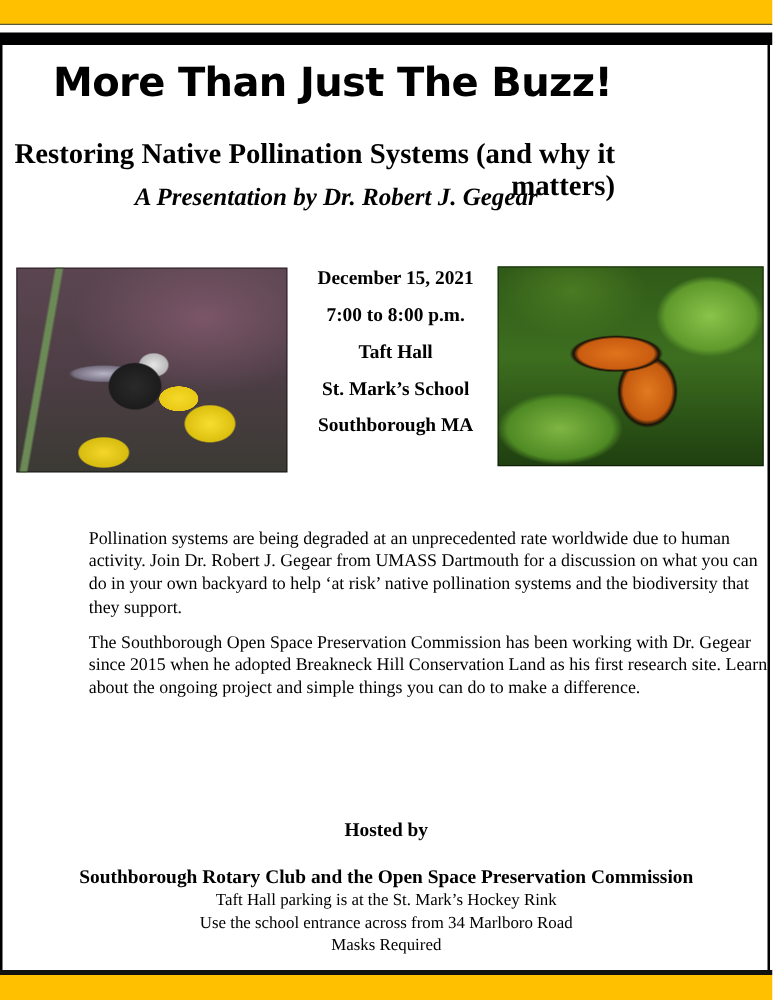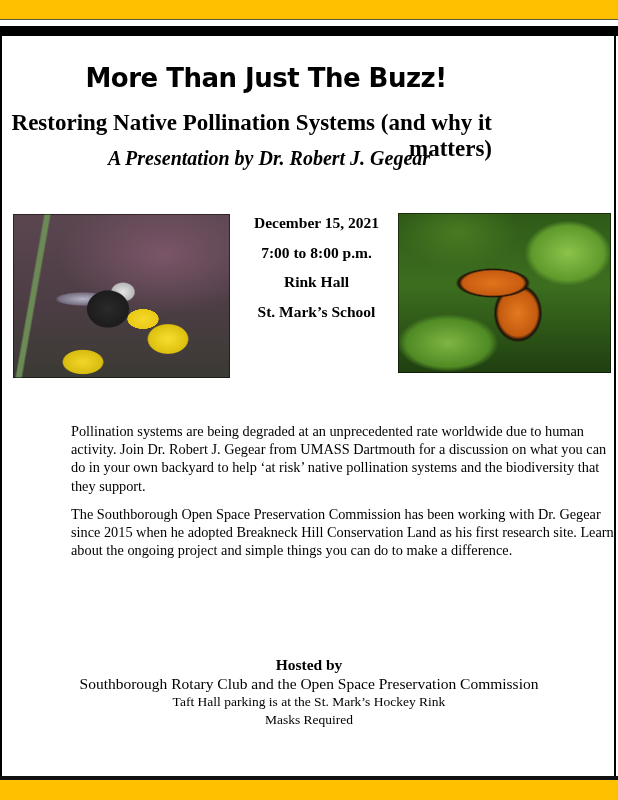--- a/index.html
+++ b/index.html
@@ -3,21 +3,21 @@
 <meta charset="utf-8">
 <style>
   html, body { margin:0; padding:0; }
   body { width:618px; height:800px; background:#ffffff; position:relative; overflow:hidden; font-family:"Liberation Serif", serif; color:#000; }
   .bar-gold-top { position:absolute; left:0; top:0; width:618px; height:20px; background:#FFC000; border-bottom:1px solid #5a5a3a; box-sizing:border-box; }
   .bar-black-top { position:absolute; left:0; top:26px; width:618px; height:10px; background:#000; }
   .frame { position:absolute; left:0; top:36px; width:616px; height:740px; border-left:2px solid #000; border-right:2px solid #000; box-sizing:border-box; }
   .bar-black-bottom { position:absolute; left:0; top:776px; width:618px; height:4px; background:#111; }
   .bar-gold-bottom { position:absolute; left:0; top:780px; width:618px; height:20px; background:#FFC000; }
 
-  .title { position:absolute; left:0; top:54px; width:532px; text-align:center; font-family:"DejaVu Sans", sans-serif; font-weight:bold; font-size:26px; letter-spacing:-0.5px; line-height:48px; }
+  .title { position:absolute; left:0; top:42px; width:532px; text-align:center; font-family:"DejaVu Sans", sans-serif; font-weight:bold; font-size:32px; letter-spacing:-0.5px; line-height:48px; }
   .subtitle { position:absolute; left:0; top:110px; width:492px; text-align:right; font-weight:bold; font-size:23px; line-height:26px; }
   .byline { position:absolute; left:0; top:145px; width:538px; text-align:center; font-weight:bold; font-style:italic; font-size:20px; line-height:26px; }
 
   .photo { position:absolute; overflow:hidden; }
   .photo-bee { left:13px; top:214px; width:217px; height:164px;
     background:
       radial-gradient(ellipse 22px 14px at 130px 105px, #f5d92a 0%, #e9c915 70%, transparent 72%),
       radial-gradient(ellipse 30px 22px at 155px 125px, #f7de2e 0%, #dcc010 65%, transparent 70%),
       radial-gradient(ellipse 30px 18px at 70px 148px, #f4d62a 0%, #d8bc10 65%, transparent 70%),
       radial-gradient(ellipse 34px 30px at 95px 95px, #2a2a2a 0%, #1c1c1c 60%, transparent 64%),
@@ -39,51 +39,53 @@
   .photo-bee::after, .photo-butterfly::after { content:""; position:absolute; inset:0; border:1px solid rgba(0,0,0,.5); box-sizing:border-box; }
 
   .event-info { position:absolute; left:231px; top:208px; width:171px; text-align:center; font-weight:bold; font-size:15.5px; }
   .event-info div { height:29.5px; line-height:29.5px; white-space:nowrap; }
 
   .body-text { position:absolute; left:47px; top:422px; width:545px; font-size:14.3px; line-height:18.2px;margin-left:24px; }
   .body-text p { margin:0 0 10px 0; }
 
   .footer { position:absolute; left:0; top:655px; width:618px; text-align:center; }
   .footer .hosted { font-weight:bold; font-size:15.5px; line-height:19px; }
-  .footer .hosts { font-weight:normal; font-size:15.5px; line-height:19px; }
+  .footer .hosts { font-weight:bold; font-size:15.5px; line-height:19px;margin-top:18px; }
   .footer .note { font-size:13.5px; line-height:18px; }
 </style>
 </head>
 <body>
 
 <div class="bar-gold-top"></div>
 <div class="bar-black-top"></div>
 <div class="frame"></div>
 
 <h1 class="title" style="margin:0">More Than Just The Buzz!</h1>
 <div class="subtitle">Restoring Native Pollination Systems (and why it matters)</div>
 <div class="byline">A Presentation by Dr. Robert J. Gegear</div>
 
 <div class="photo photo-bee" title="bumblebee-on-goldenrod-photo"></div>
 
 <div class="event-info">
   <div>December 15, 2021</div>
   <div>7:00 to 8:00 p.m.</div>
-  <div>Rink Hall</div>
+  <div>Taft Hall</div>
   <div>St. Mark’s School</div>
+  <div>Southborough MA</div>
 </div>
 
 <div class="photo photo-butterfly" title="monarch-butterfly-on-leaves-photo"></div>
 
 <div class="body-text">
   <p>Pollination systems are being degraded at an unprecedented rate worldwide due to human activity.  Join Dr. Robert J. Gegear from UMASS Dartmouth for a discussion on what you can do in your own backyard to help ‘at risk’ native pollination systems and the biodiversity that they support.</p>
   <p>The Southborough Open Space Preservation Commission has been working with Dr. Gegear since 2015 when he adopted Breakneck Hill Conservation Land as his first research site. Learn about the ongoing project and simple things you can do to make a difference.</p>
 </div>
 
 <div class="footer">
   <div class="hosted">Hosted by</div>
   <div class="hosts">Southborough Rotary Club and the Open Space Preservation Commission</div>
   <div class="note">Taft Hall parking is at the St. Mark’s Hockey Rink</div>
+  <div class="note">Use the school entrance across from 34 Marlboro Road</div>
   <div class="note">Masks Required</div>
 </div>
 
 <div class="bar-black-bottom"></div>
 <div class="bar-gold-bottom"></div>
 
 </body></html>

